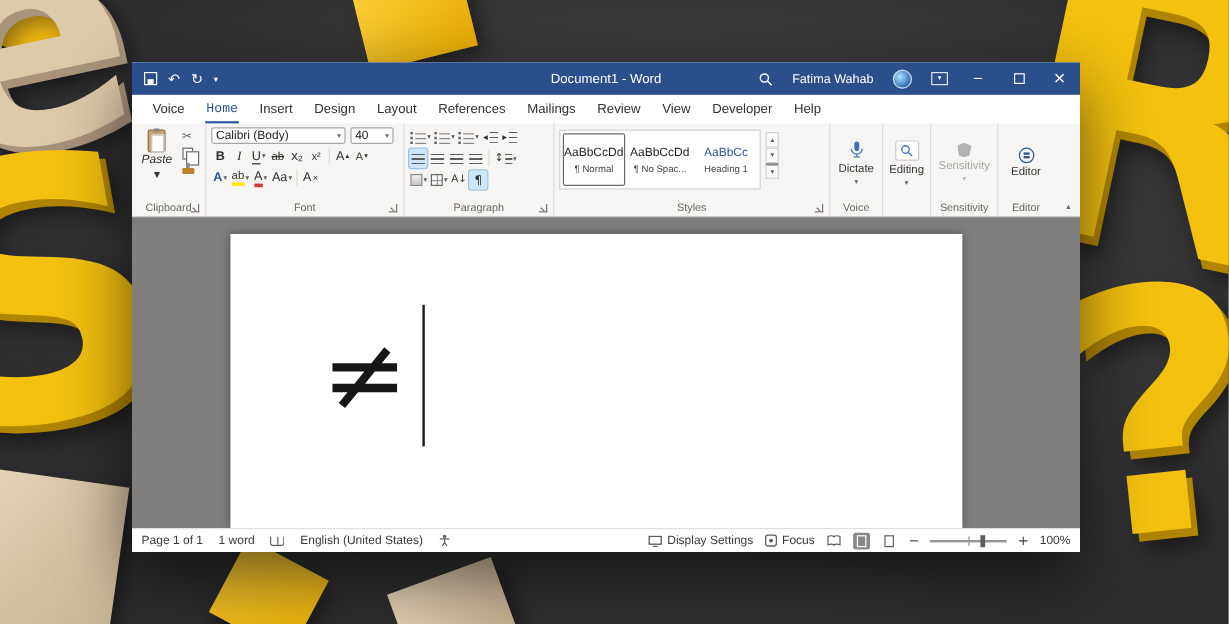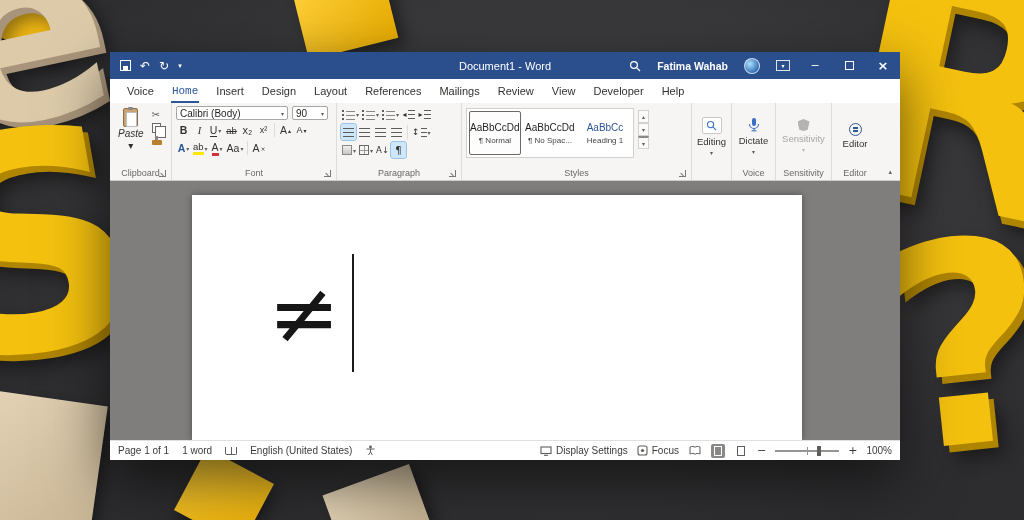--- a/index.html
+++ b/index.html
@@ -25,21 +25,21 @@
   
   .titlebar { height:27px; background:#2b4e8c; display:flex; align-items:center;
               color:#fff; font-size:11px; position:relative; flex:0 0 27px; }
   .qat { display:flex; align-items:center; gap:9px; padding-left:10px; }
   .glyph { font-family:"DejaVu Sans", sans-serif; }
   .qat .glyph { font-size:12px; color:#fff; cursor:default; }
   .qat .small { font-size:7px; }
   .save-ic { width:11px; height:11px; border:1.3px solid #fff; position:relative; }
   .save-ic::after { content:""; position:absolute; left:2px; bottom:0; width:5px; height:4px; background:#fff; }
   .win-title { position:absolute; left:50%; transform:translateX(-50%); white-space:nowrap; }
-  .tb-right { margin-left:auto; display:flex; align-items:center; height:100%;font-weight:bold; }
+  .tb-right { margin-left:auto; display:flex; align-items:center; height:100%; }
   .tb-item { display:flex; align-items:center; padding:0 8px; height:100%; }
   .user-name { font-size:10.5px; }
   .avatar { width:16px; height:16px; border-radius:50%;
             background: radial-gradient(circle at 35% 35%, #aee0ff, #2f6fb3 72%);
             border:1px solid rgba(255,255,255,.7); }
   .rdo { width:14px; height:11px; border:1px solid rgba(255,255,255,.85); display:flex;
          align-items:center; justify-content:center; font-size:6px; color:#fff; }
   .capbtn { width:34px; height:100%; display:flex; align-items:center; justify-content:center;
             font-size:11px; color:#fff; }
   .maxbox { width:9px; height:9px; border:1px solid #fff; }
@@ -245,21 +245,21 @@
       </div>
 
       <div class="rgroup" style="width:165px;">
         <div class="rcontent">
           <div class="rowi">
             <div class="combo" style="width:112px;">
               <span>Calibri (Body)</span>
                 <span class="caret">▾</span>
             </div>
             <div class="combo" style="width:36px; margin-left:3px;">
-              <span>90</span>
+              <span>40</span>
                 <span class="caret">▾</span>
             </div>
           </div>
           <div class="rowi">
             <span class="ib" style="font-weight:bold;">
                 <span>B</span>
               </span>
             <span class="ib" style="font-style:italic;font-family:'Liberation Serif',serif;">
                 <span>I</span>
               </span>
@@ -404,48 +404,48 @@
             <span class="gal-btn glyph">▾</span>
             <span class="gal-btn more glyph">▾</span>
           </div>
         </div>
         <div class="glabel">
             <span>Styles</span>
           <span class="launcher"></span>
           </div>
       </div>
 
-      <div class="rgroup" style="width:40px;">
-        <div class="bigbtn">
-          <span class="iconbox">
-            <svg width="11" height="11" viewBox="0 0 12 12">
-                <circle cx="5" cy="5" r="3.4" fill="none" stroke="#3b6fc4" stroke-width="1.2"></circle>
-                <line x1="7.8" y1="7.8" x2="11" y2="11" stroke="#3b6fc4" stroke-width="1.2"></line>
-              </svg>
-          </span>
-          <span class="lbl">Editing</span>
-          <span class="caret">▾</span>
-        </div>
-        <div class="glabel"></div>
-      </div>
-
       <div class="rgroup" style="width:44px;">
         <div class="bigbtn">
           <svg width="14" height="16" viewBox="0 0 14 16">
               <rect x="5" y="1" width="4" height="8" rx="2" fill="#3b6fc4"></rect>
               <path d="M2.5 7a4.5 4.5 0 0 0 9 0" fill="none" stroke="#3b6fc4" stroke-width="1.1"></path>
               <line x1="7" y1="11.5" x2="7" y2="13.5" stroke="#3b6fc4" stroke-width="1.1"></line>
               <line x1="4.5" y1="13.8" x2="9.5" y2="13.8" stroke="#3b6fc4" stroke-width="1.1"></line>
             </svg>
           <span class="lbl">Dictate</span>
           <span class="caret">▾</span>
         </div>
         <div class="glabel">
             <span>Voice</span>
           </div>
+      </div>
+
+      <div class="rgroup" style="width:40px;">
+        <div class="bigbtn">
+          <span class="iconbox">
+            <svg width="11" height="11" viewBox="0 0 12 12">
+                <circle cx="5" cy="5" r="3.4" fill="none" stroke="#3b6fc4" stroke-width="1.2"></circle>
+                <line x1="7.8" y1="7.8" x2="11" y2="11" stroke="#3b6fc4" stroke-width="1.2"></line>
+              </svg>
+          </span>
+          <span class="lbl">Editing</span>
+          <span class="caret">▾</span>
+        </div>
+        <div class="glabel"></div>
       </div>
 
       <div class="rgroup" style="width:56px;">
         <div class="bigbtn disabled">
           <span class="shield"></span>
           <span class="lbl">Sensitivity</span>
           <span class="caret" style="color:#b8b6b4;">▾</span>
         </div>
         <div class="glabel">
             <span>Sensitivity</span>

